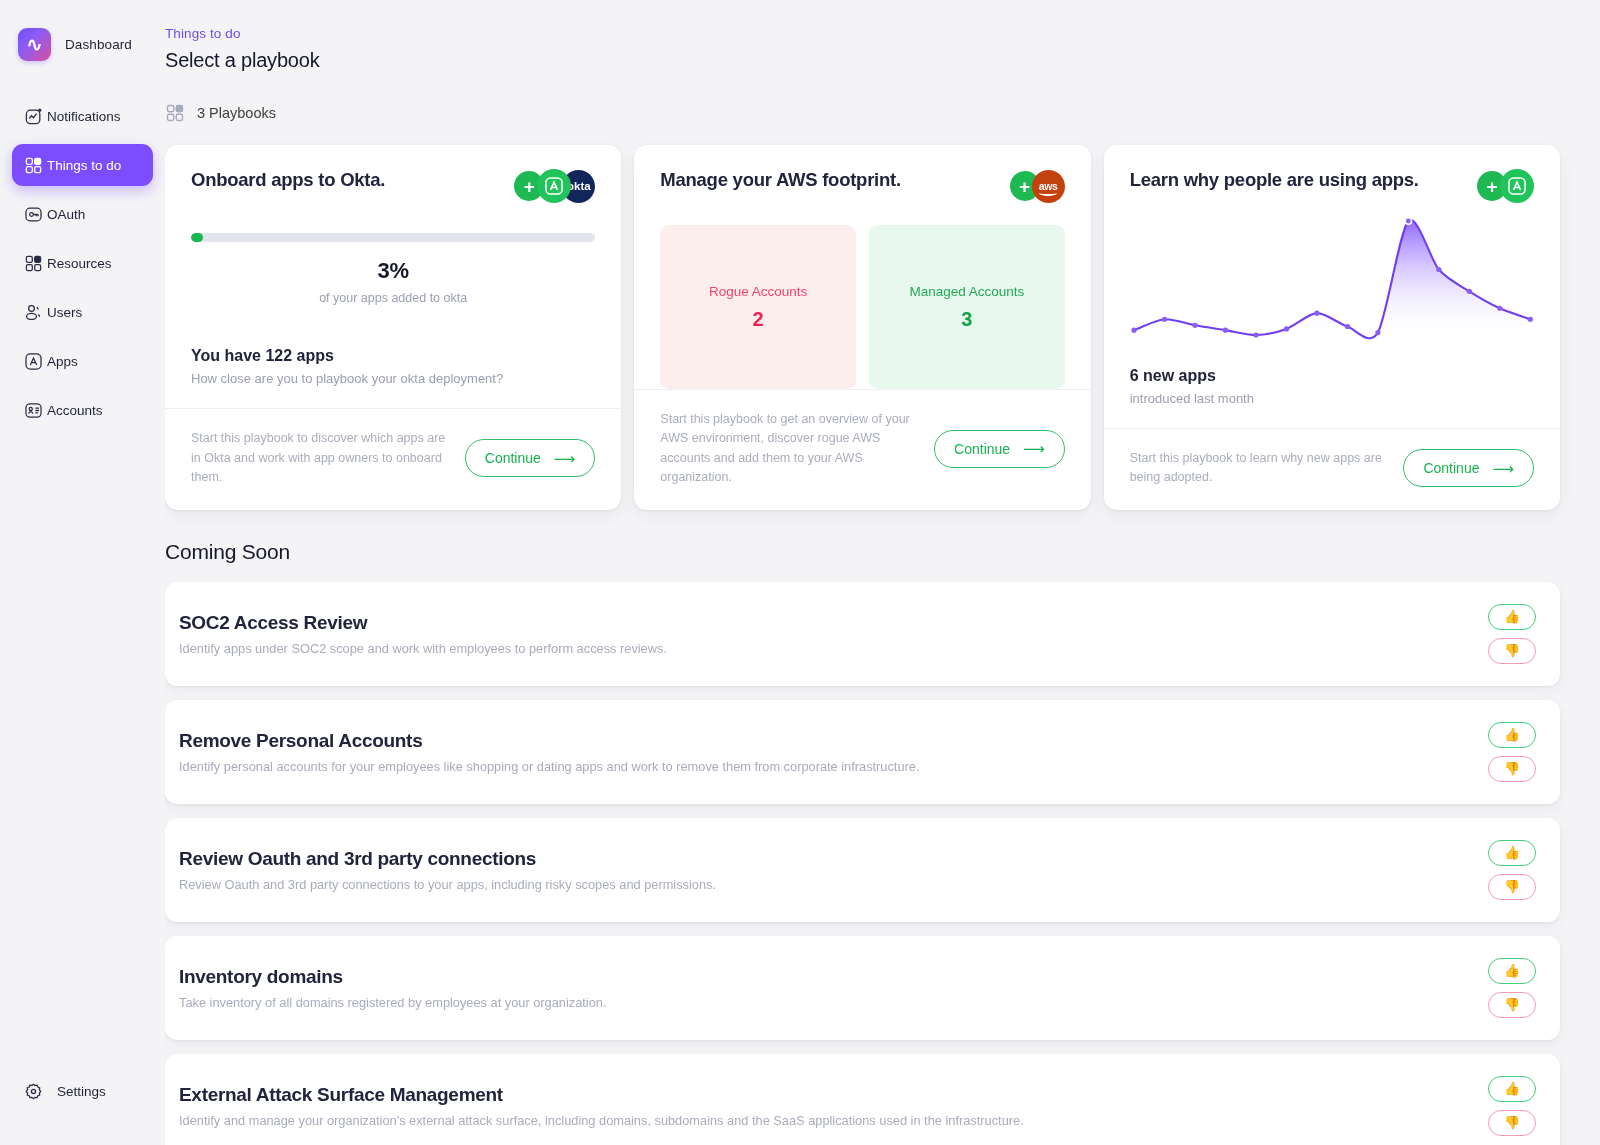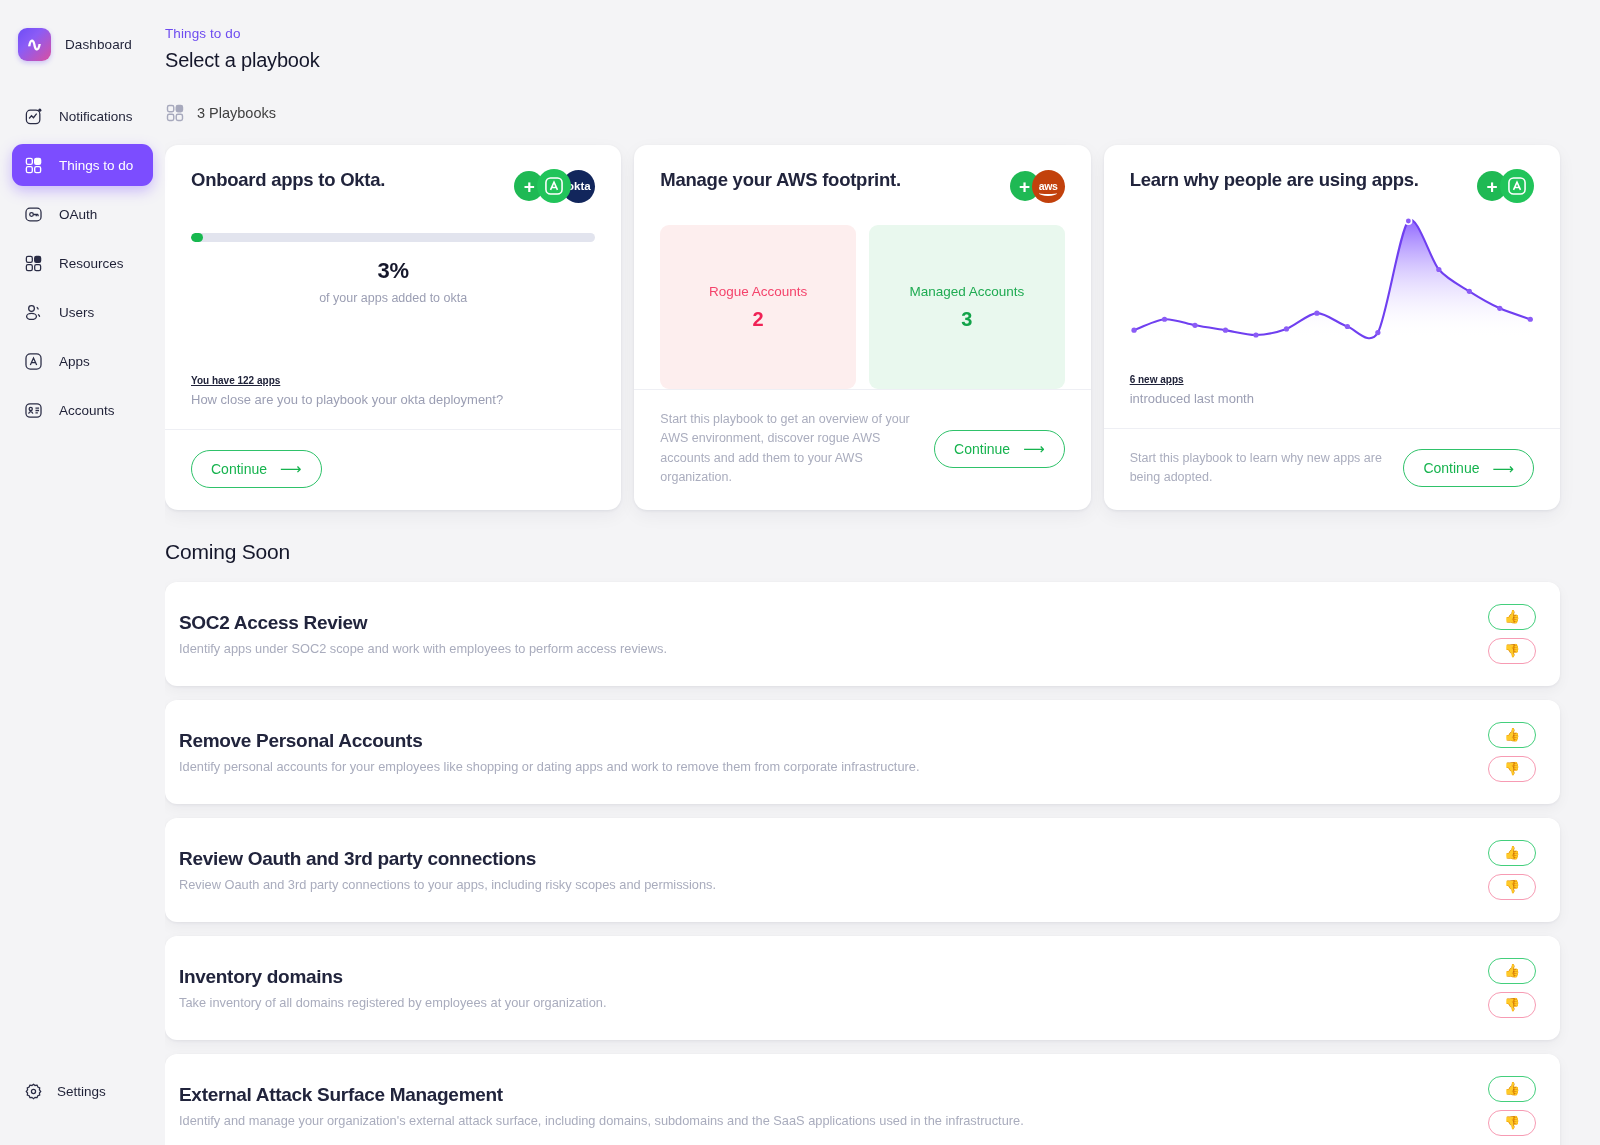--- a/index.html
+++ b/index.html
@@ -24,21 +24,21 @@
     width: 33px; height: 33px; border-radius: 9px;
     background: linear-gradient(135deg,#6e4df6 0%,#8b5cf6 38%,#d94fa0 100%);
     display: flex; align-items: center; justify-content: center;
     color: #fff; font-size: 19px; font-weight: 700;
     box-shadow: 0 2px 5px rgba(110,77,246,.30);
   }
   .brand-label { font-size: 13.5px; color: #1f2137; font-weight: 400; letter-spacing: .1px; }
 
   .nav { display: flex; flex-direction: column; gap: 7px; padding: 0 12px; }
   .nav-item {
-    display: flex; align-items: center; gap: 16px;
+    display: flex; align-items: center; gap: 4px;
     height: 42px; padding-left: 11px; border-radius: 11px;
     color: #1f2137; font-size: 13.5px; cursor: pointer;
     text-decoration: none;
     text-align: right;
   }
   .nav-item.active {
     background: #7c4dff; color: #fff;
     box-shadow: 0 5px 14px rgba(124,77,255,.35);
   }
   .nav-icon { width: 20px; height: 20px; display: flex; align-items: center; justify-content: center; flex-shrink: 0; }
@@ -85,21 +85,21 @@
   .aws-swoosh { position: absolute; bottom: 7px; left: 7px; width: 18px; height: 6px; border-bottom: 2px solid #fff; border-radius: 0 0 50% 50%; }
 
   
   .progress-wrap { margin-top: 30px; }
   .progress-track { height: 9px; background: #e2e4ee; border-radius: 6px; position: relative; overflow: hidden; }
   .progress-fill { height: 9px; background: #17b84f; border-radius: 6px; }
   .pct { text-align: center; font-size: 22px; font-weight: 700; color: #15172b; margin-top: 16px; letter-spacing: -.3px; }
   .pct-sub { text-align: center; font-size: 12.5px; color: #9b9eb3; margin-top: 7px; }
 
   .card-note { margin-top: auto; padding-bottom: 22px; }
-  .note-bold { font-size: 10px; font-weight: 700; color: #20233a; text-decoration: underline; }
+  .note-bold { font-size: 16px; font-weight: 700; color: #20233a; }
   .note-sub  { font-size: 13px; color: #9b9eb3; margin-top: 6px; }
 
   
   .tiles { display: flex; gap: 13px; margin-top: 22px; }
   .tile { flex: 1; border-radius: 9px; height: 164px; display: flex; flex-direction: column; align-items: center; justify-content: center; gap: 9px; }
   .tile.rogue { background: #fdeeee; }
   .tile.managed { background: #e9f8ee; }
   .tile-label { font-size: 13.5px; }
   .tile.rogue .tile-label { color: #f4436b; }
   .tile.managed .tile-label { color: #1fab52; }
@@ -290,20 +290,21 @@
             <div class="pct">3%</div>
             <div class="pct-sub">of your apps added to okta</div>
           </div>
 
           <div class="card-note">
             <div class="note-bold">You have 122 apps</div>
             <div class="note-sub">How close are you to playbook your okta deployment?</div>
           </div>
         </div>
         <div class="card-foot">
+          <div class="foot-text">Start this playbook to discover which apps are in Okta and work with app owners to onboard them.</div>
           <button class="continue-btn">
             <span>Continue</span>
             <span class="arr">⟶</span>
           </button>
         </div>
       </article>
 
       <article class="card">
         <div class="card-top">
           <div class="card-head">

